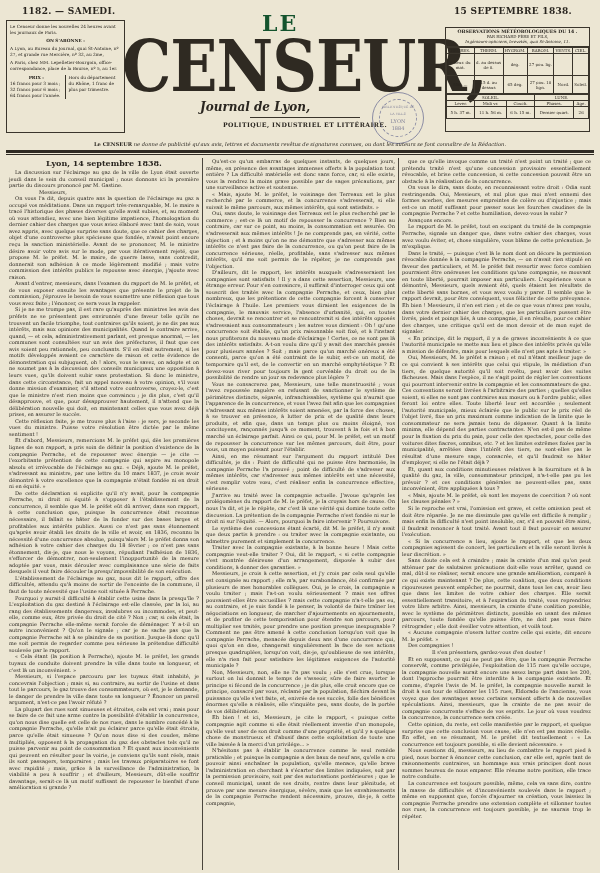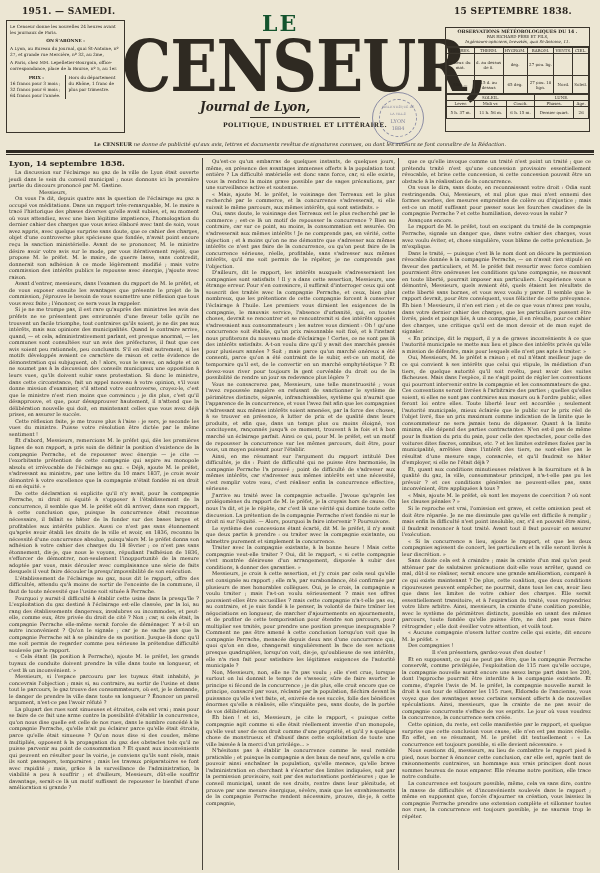--- a/index.html
+++ b/index.html
@@ -32,29 +32,29 @@
   .weather table{border-collapse:collapse;width:100%;}
   .weather td,.weather th{border:0.6px solid #3a352c;text-align:center;padding:0 1px;font-weight:normal;font-size:4px;line-height:5px;}
   .notice{position:absolute;left:0;top:141px;width:600px;text-align:center;font-size:5.2px;font-style:italic;}
   .notice b{font-style:normal;}
   .thick-rule{position:absolute;left:6px;top:150px;width:588px;height:3px;background:#2f2a22;}
   .thin-rule{position:absolute;left:6px;top:154px;width:588px;height:0.8px;background:#2f2a22;}
   .cols{position:absolute;left:6px;top:158px;width:590px;height:712px;display:flex;}
   .col{width:196px;padding:0 3px;box-sizing:border-box;font-size:5.05px;line-height:6.55px;text-align:justify;overflow:hidden;}
   .col + .col{border-left:0.8px solid #4a453c;}
   .col p{margin:0;text-indent:6px;}
-  .dateline{font-weight:bold;font-size:8px;line-height:11px;margin:0 0 2px 0;text-indent:0 !important;}
+  .dateline{text-align:center;font-weight:bold;font-size:8px;line-height:11px;margin:0 0 2px 0;text-indent:0 !important;}
   .salut{text-indent:30px !important;}
 </style>
 </head>
 <body>
 
 <div class="page">
 
-  <div class="top-line issue">1951. — SAMEDI.</div>
+  <div class="top-line issue">1182. — SAMEDI.</div>
   <div class="top-line date">15 SEPTEMBRE 1838.</div>
 
   <div class="sub-box">
     <p>Le Censeur donne les nouvelles 24 heures avant les journaux de Paris.</p>
     <p class="center">ON S'ABONNE :</p>
     <p>A Lyon, au Bureau du Journal, quai St-Antoine, nº 27, et grande rue Mercière, nº 32, au 2me,</p>
     <p>A Paris, chez MM. Lepelletier-Bourgoin, office-correspondance, place de la Bourse, nº 5, au 1er.</p>
     <div class="prix">
       <div class="l">
         <div class="center" style="text-align:center;font-weight:bold">PRIX :</div>

